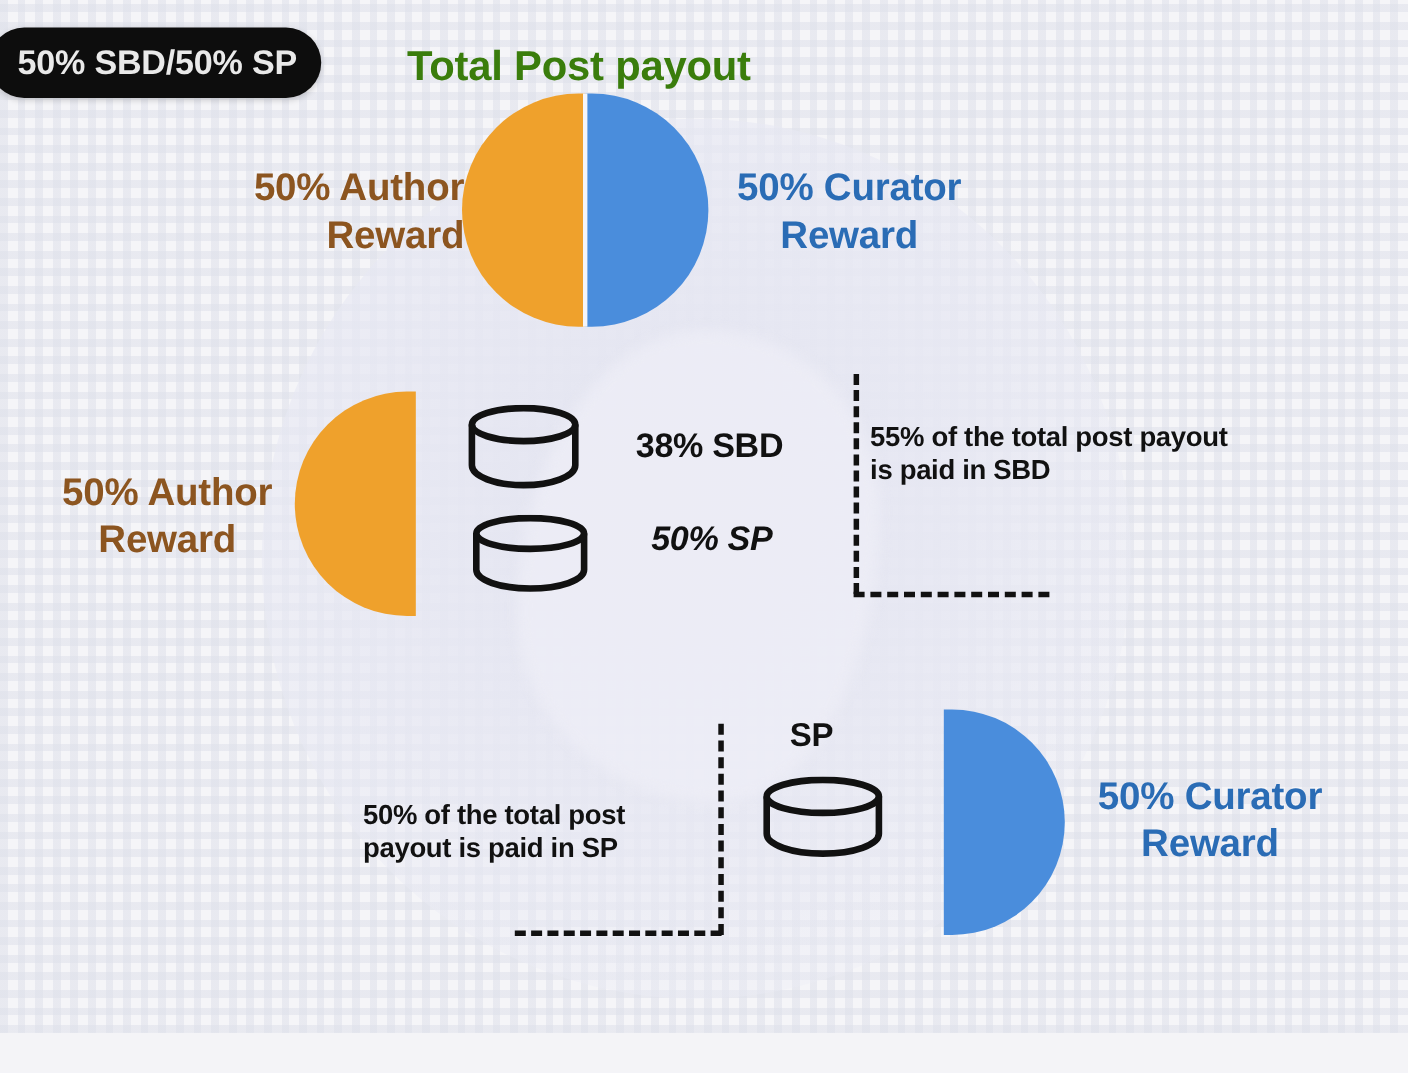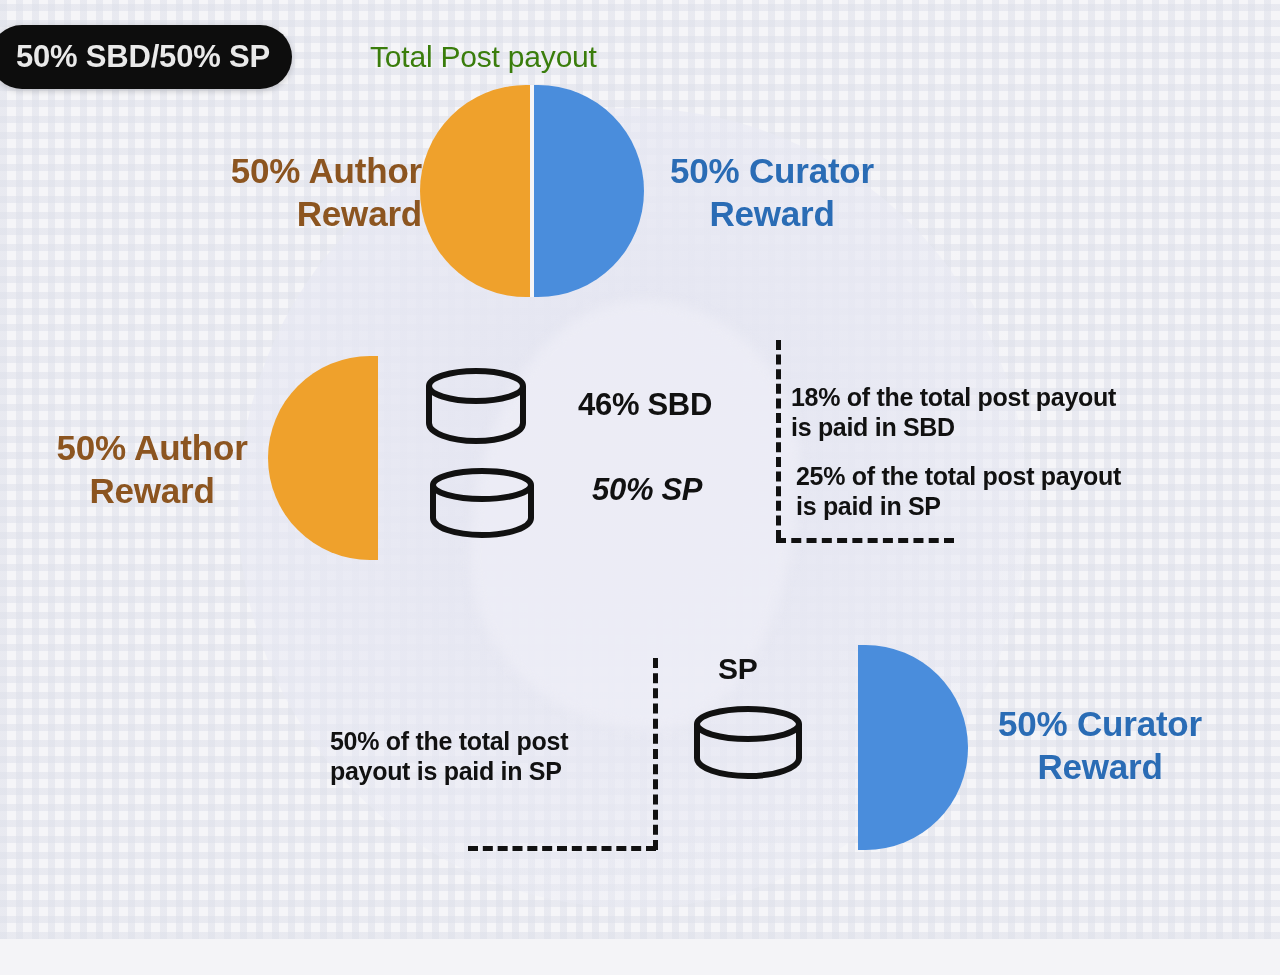--- a/index.html
+++ b/index.html
@@ -49,21 +49,21 @@
     border-radius:34px;
     color:#e9e9e9;
     font-size:31px;font-weight:700;
     letter-spacing:-0.2px;
     white-space:nowrap;
     box-shadow:0 2px 6px rgba(0,0,0,0.18);
   }
 
   .title-total{
     position:absolute;left:370px;top:40px;
-    font-size:30px;font-weight:400;
+    font-size:38px;font-weight:700;
     color:#3a7d0c;
     letter-spacing:-0.2px;
     white-space:nowrap;
     text-align:center;
   }
 
   
   .pie{
     position:absolute;left:420px;top:85px;
     width:224px;height:212px;
@@ -186,37 +186,36 @@
 
   <div class="lbl author lbl-author-mid">50% Author Reward</div>
   <div class="half-circle orange"></div>
 
   <div class="coin coin-sbd">
     <svg width="108" height="80" viewBox="0 0 108 80" aria-hidden="true">
       <path d="M7 18 L7 55 A47 18 0 0 0 101 55 L101 18" fill="none" stroke="#111" stroke-width="6" stroke-linejoin="round"></path>
       <ellipse cx="54" cy="18" rx="47" ry="15" fill="none" stroke="#111" stroke-width="6"></ellipse>
     </svg>
   </div>
-  <div class="amt amt-sbd">46% SBD</div>
+  <div class="amt amt-sbd">38% SBD</div>
 
   <div class="coin coin-sp">
     <svg width="112" height="78" viewBox="0 0 112 78" aria-hidden="true">
       <path d="M7 17 L7 50 A49 17 0 0 0 105 50 L105 17" fill="none" stroke="#111" stroke-width="6" stroke-linejoin="round"></path>
       <ellipse cx="56" cy="17" rx="49" ry="14" fill="none" stroke="#111" stroke-width="6"></ellipse>
     </svg>
   </div>
   <div class="amt amt-sp">50% SP</div>
 
   <div class="bracket bracket-top">
     <div class="v"></div>
     <div class="h"></div>
   </div>
 
-  <div class="note note-sbd">18% of the total post payout is paid in  SBD</div>
-  <div class="note note-sp">25% of the total post payout is paid in SP</div>
+  <div class="note note-sbd">55% of the total post payout is paid in  SBD</div>
 
   <div class="bracket bracket-bot">
     <div class="v"></div>
     <div class="h"></div>
   </div>
 
   <div class="note note-bottom">50% of the total post payout is paid in SP</div>
 
   <div class="coin-cap cap-sp-bottom">SP</div>
   <div class="coin coin-sp-bottom">

